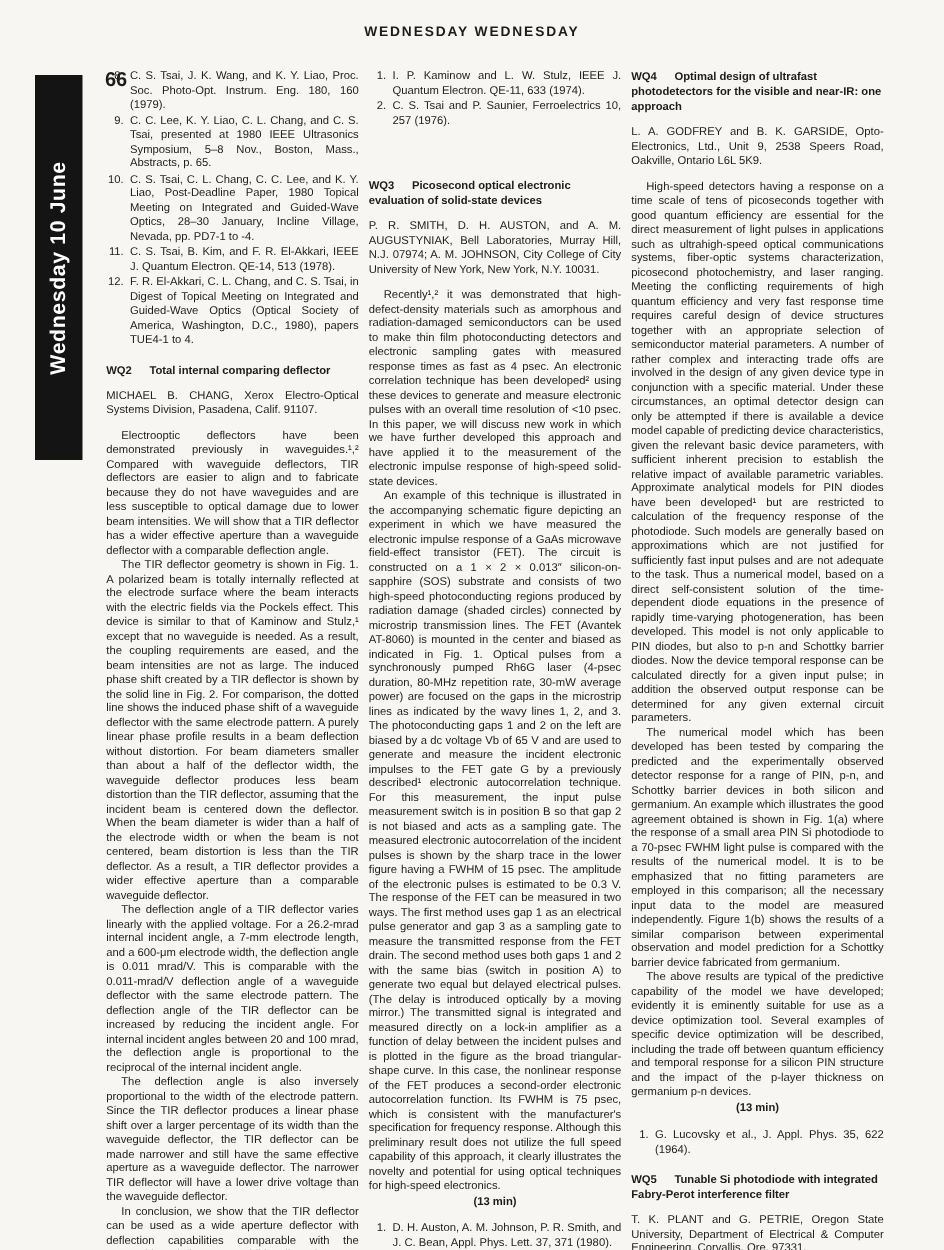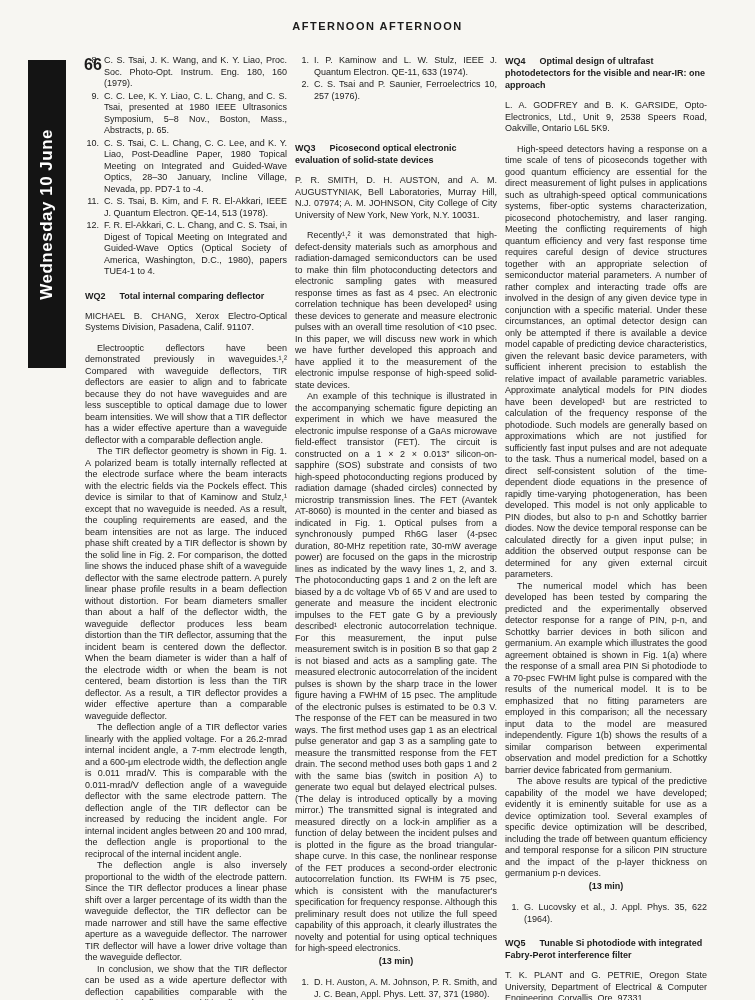--- a/index.html
+++ b/index.html
@@ -24,21 +24,21 @@
   .session-heading{font-weight:bold;margin:12px 0 9px;line-height:12px;}
   .session-code{margin-right:14px;}
   .affil{margin:0 0 9px;text-align:justify;}
   .para{margin:0;text-indent:12px;text-align:justify;position:relative;}
   .duration-line{text-align:center;font-weight:bold;margin:1px 0 10px;}
 </style>
 </head>
 <body style="background: rgb(247, 246, 242); color: rgb(28, 28, 28);">
 
 <div class="pageno">66</div>
-<div class="header">AFTERNOON AFTERNOON</div>
+<div class="header">WEDNESDAY WEDNESDAY</div>
 
 <div class="sidebar-tab" style="background: rgb(20, 20, 20);">
   <span style="color: rgb(255, 255, 255);">Wednesday 10 June</span>
 </div>
 
 <div class="columns">
   <div class="col">
       <div class="ref">
         <span class="ref-num">8.</span>
         <span class="ref-text">C. S. Tsai, J. K. Wang, and K. Y. Liao, Proc. Soc. Photo-Opt. Instrum. Eng. 180, 160 (1979).</span>

